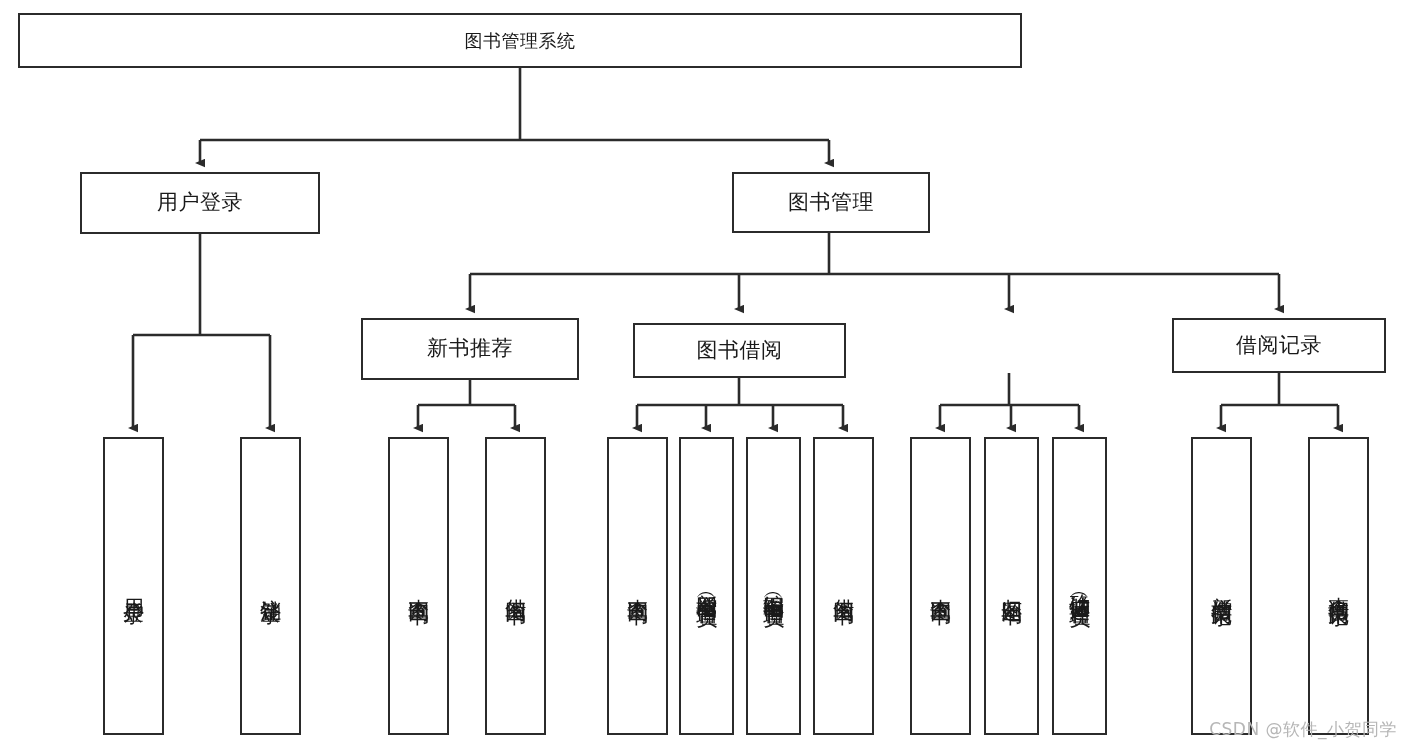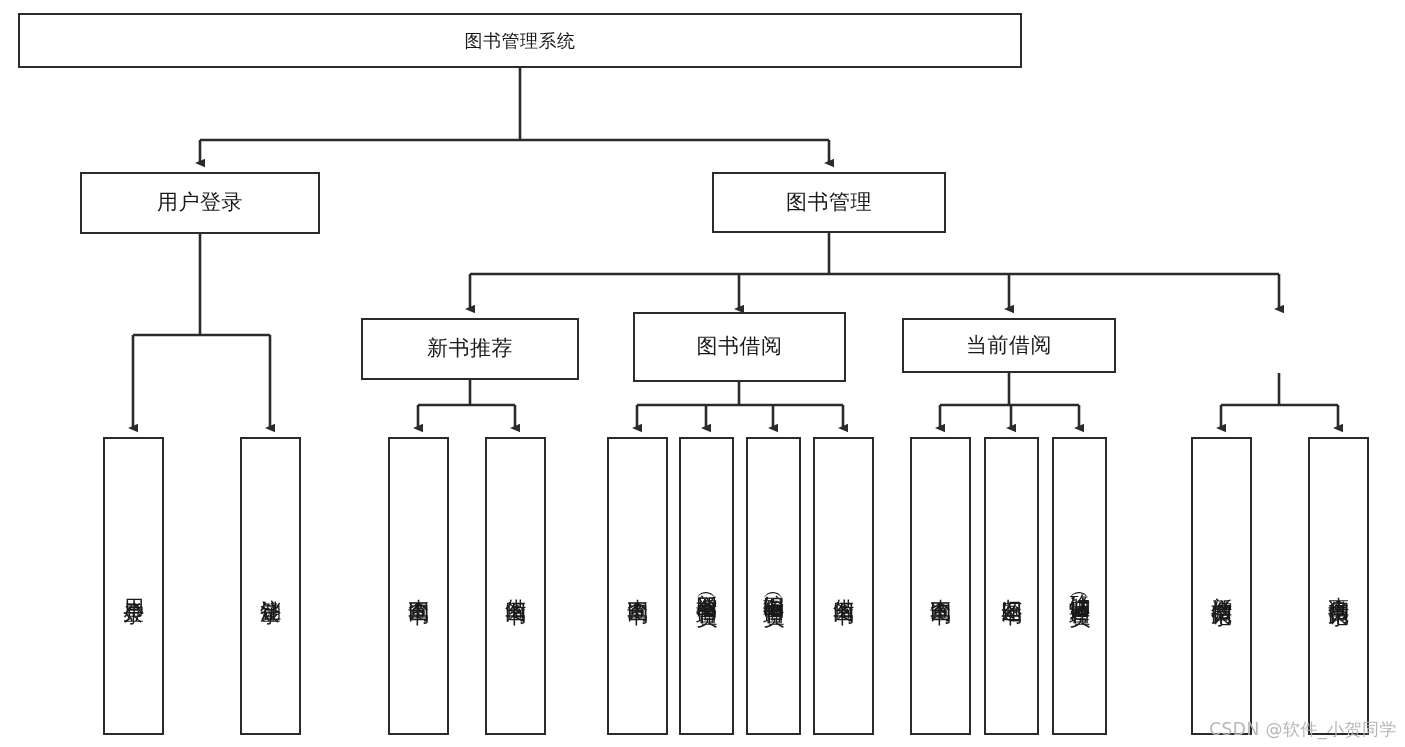--- a/index.html
+++ b/index.html
@@ -121,25 +121,25 @@
       <path d="M1279,373 L1279,405"></path>
       <path d="M1221,405 L1338,405"></path>
       <path d="M1221,405 L1221,428" marker-end="url(#arrow)"></path>
       <path d="M1338,405 L1338,428" marker-end="url(#arrow)"></path>
     </g>
   </svg>
 
   <div class="node node-h" id="root-node">图书管理系统</div>
 
   <div class="node node-h" style="left:80px; top:172px; width:240px; height:62px;">用户登录</div>
-  <div class="node node-h" style="left:712px; top:172px; width:234px; height:61px;">图书管理</div>
+  <div class="node node-h" style="left:732px; top:172px; width:198px; height:61px;">图书管理</div>
 
   <div class="node node-h" style="left:361px; top:318px; width:218px; height:62px;">新书推荐</div>
-  <div class="node node-h" style="left:633px; top:312px; width:213px; height:70px;">图书借阅</div>
-  <div class="node node-h" style="left:902px; top:318px; width:214px; height:55px;">当前借阅</div>
+  <div class="node node-h" style="left:633px; top:323px; width:213px; height:55px;">图书借阅</div>
+  <div class="node node-h" style="left:1172px; top:318px; width:214px; height:55px;">借阅记录</div>
 
   <div class="node node-v" style="left:103px; top:437px; width:61px; height:298px;">用户登录</div>
   <div class="node node-v" style="left:240px; top:437px; width:61px; height:298px;">注销登录</div>
 
   <div class="node node-v" style="left:388px; top:437px; width:61px; height:298px;">查询图书</div>
   <div class="node node-v" style="left:485px; top:437px; width:61px; height:298px;">借阅图书</div>
 
   <div class="node node-v" style="left:607px; top:437px; width:61px; height:298px;">查询图书</div>
   <div class="node node-v" style="left:679px; top:437px; width:55px; height:298px;">新增图书（管理员）</div>
   <div class="node node-v" style="left:746px; top:437px; width:55px; height:298px;">编辑图书（管理员）</div>

